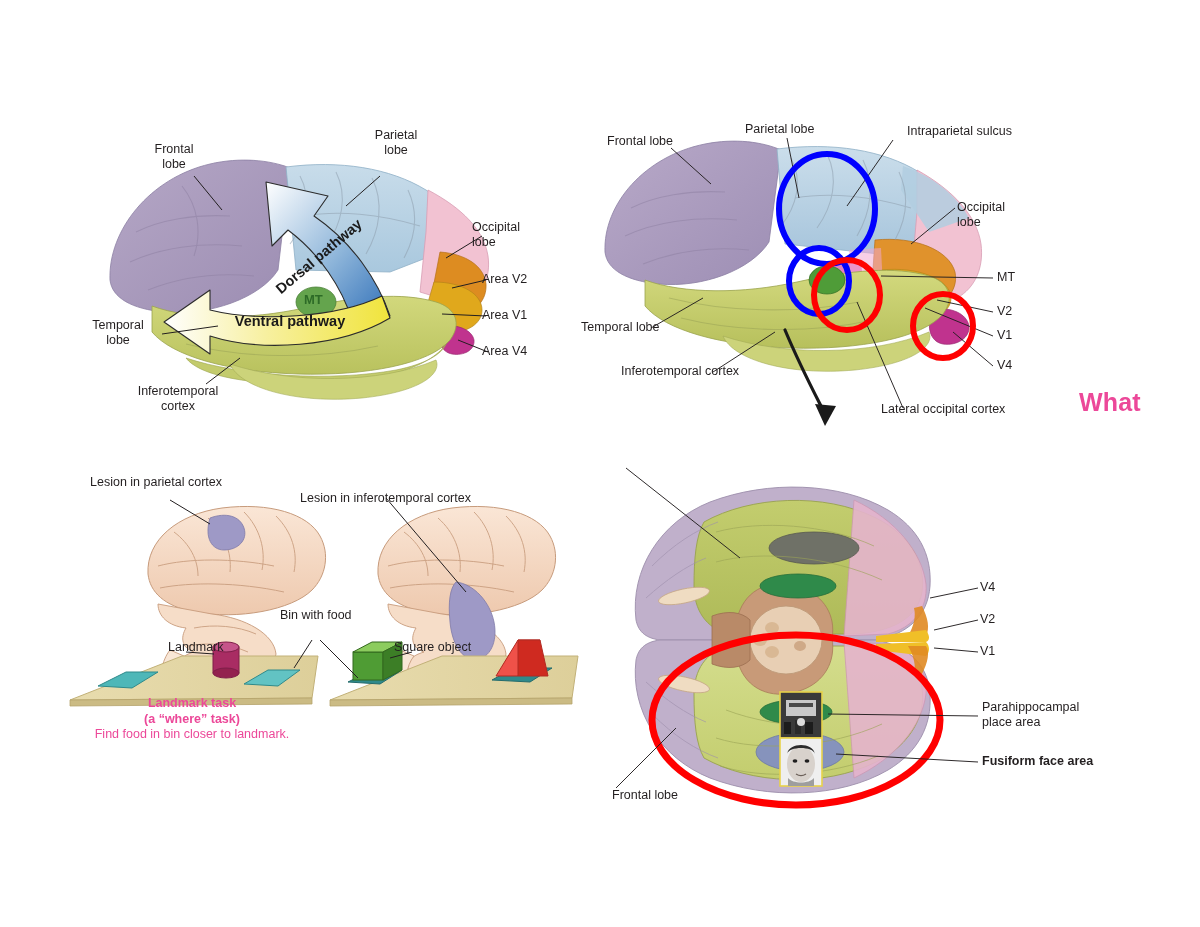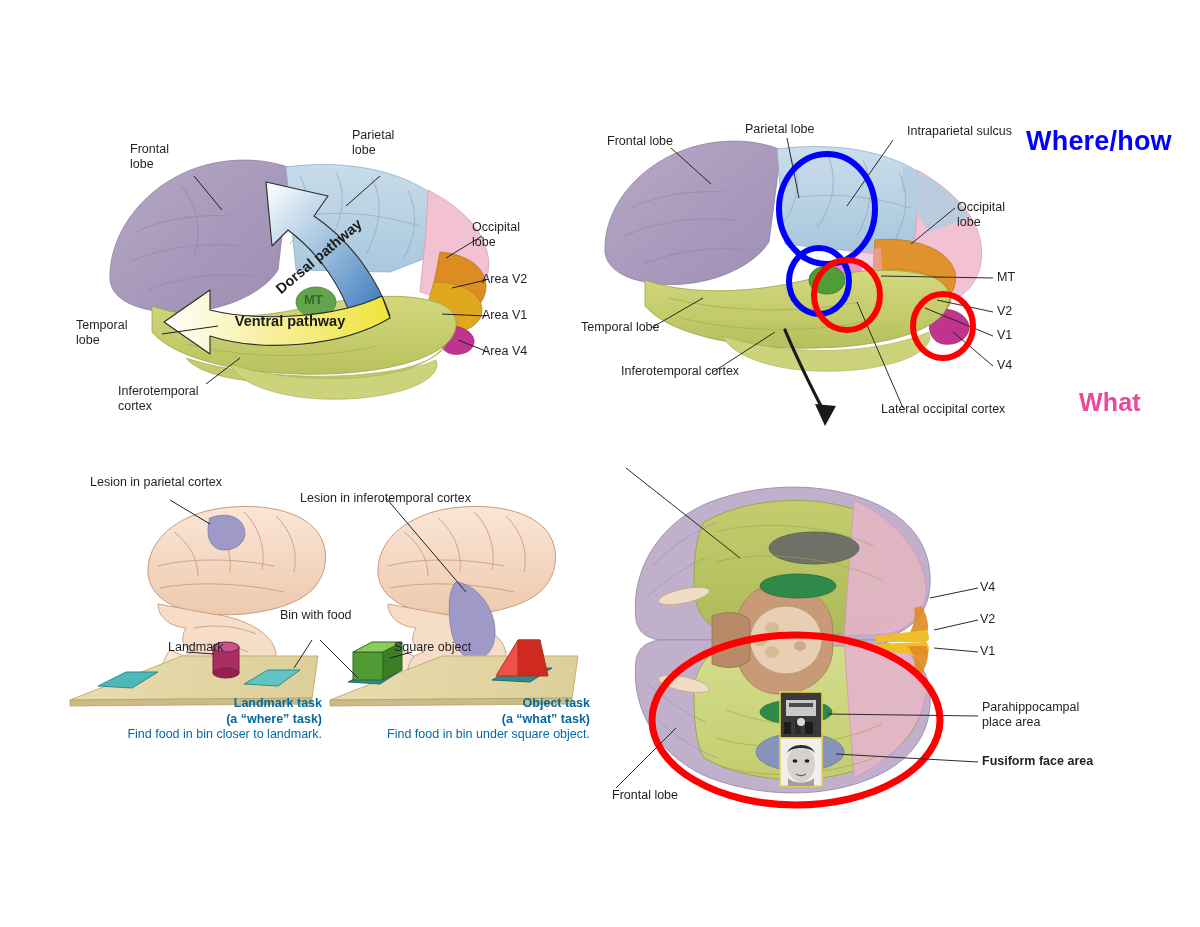--- a/index.html
+++ b/index.html
@@ -1,27 +1,27 @@
 <!DOCTYPE html>
 <html><head>
 <meta charset="utf-8">
 <style>
   html,body{margin:0;padding:0;background:#ffffff;}
   body{width:1200px;height:927px;position:relative;overflow:hidden;
        font-family:"Liberation Sans",sans-serif;color:#231f20;}
   .stage{position:absolute;left:0;top:0;width:1200px;height:927px;}
   .panel{position:absolute;}
   .lbl{position:absolute;font-size:12.5px;line-height:1.18;color:#231f20;white-space:pre-line;}
-  .lbl.c{text-align:left;}
+  .lbl.c{text-align:center;}
   .bold{font-weight:bold;}
   svg{display:block;overflow:visible;}
   .ann{position:absolute;font-weight:bold;letter-spacing:.2px;}
   .ann.where{color:#0000ff;font-size:27px;}
   .ann.what{color:#ec4899;font-size:25px;}
-  .cap{position:absolute;text-align:right;font-size:12.5px;line-height:1.25;color:#0369a1;}
+  .cap{position:absolute;text-align:center;font-size:12.5px;line-height:1.25;color:#ec4899;}
 </style>
 </head>
 <body>
 
 <div class="stage">
 
   <div class="panel" style="left:90px;top:120px;width:470px;height:300px;">
     <svg width="470" height="300" viewBox="0 0 470 300">
       <defs>
         <linearGradient id="dorsGrad" x1="1" y1="1" x2="0" y2="0">
@@ -231,25 +231,20 @@
     <div class="lbl" style="left:238px;top:29px;">Lesion in inferotemporal cortex</div>
     <div class="lbl" style="left:106px;top:178px;">Landmark</div>
     <div class="lbl" style="left:218px;top:146px;">Bin with food</div>
     <div class="lbl" style="left:332px;top:178px;">Square object</div>
 
     <div class="cap" style="left:0px;top:234px;width:260px;">
       <div class="bold">Landmark task</div>
       <div class="bold">(a “where” task)</div>
       <div>Find food in bin closer to landmark.</div>
     </div>
-    <div class="cap" style="left:262px;top:234px;width:266px;">
-      <div class="bold">Object task</div>
-      <div class="bold">(a “what” task)</div>
-      <div>Find food in bin under square object.</div>
-    </div>
   </div>
 
   <div class="panel" style="left:585px;top:112px;width:440px;height:340px;">
     <svg width="440" height="340" viewBox="0 0 440 340">
       <defs>
         <linearGradient id="fr2" x1="0" y1="0" x2="1" y2="1">
           <stop offset="0%" stop-color="#b8a9c8"></stop>
             <stop offset="100%" stop-color="#9d8eb4"></stop>
         </linearGradient>
         <linearGradient id="pa2" x1="0" y1="0" x2="0" y2="1">
@@ -447,16 +442,15 @@
 
     <div class="lbl" style="left:380px;top:110px;">V4</div>
     <div class="lbl" style="left:380px;top:142px;">V2</div>
     <div class="lbl" style="left:380px;top:174px;">V1</div>
     <div class="lbl" style="left:382px;top:230px;width:118px;">Parahippocampal
 place area</div>
     <div class="lbl" style="left:382px;top:284px;width:120px;font-weight:bold;">Fusiform face area</div>
     <div class="lbl" style="left:12px;top:318px;">Frontal lobe</div>
   </div>
 
-  <div class="ann where" style="left:1026px;top:126px;">Where/how</div>
   <div class="ann what" style="left:1079px;top:388px;">What</div>
 
 </div>
 
 </body></html>

